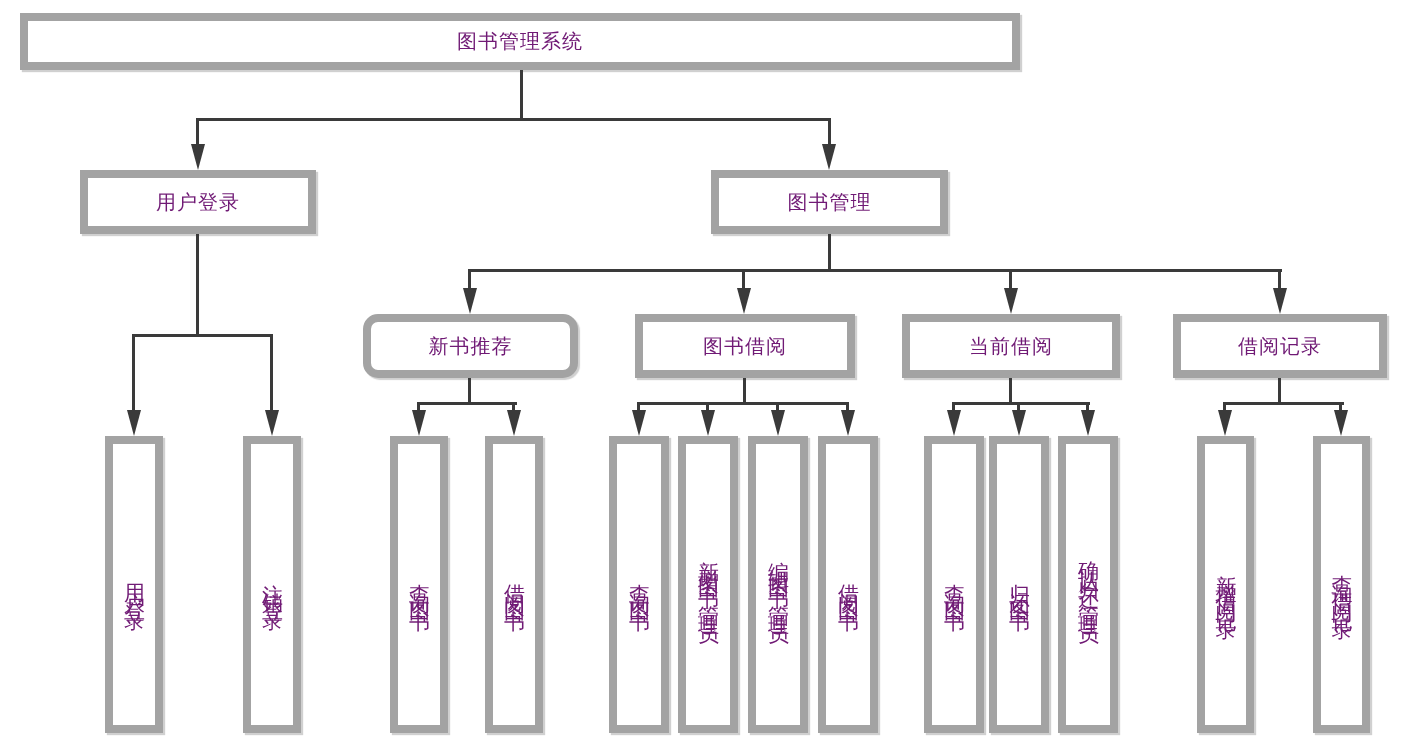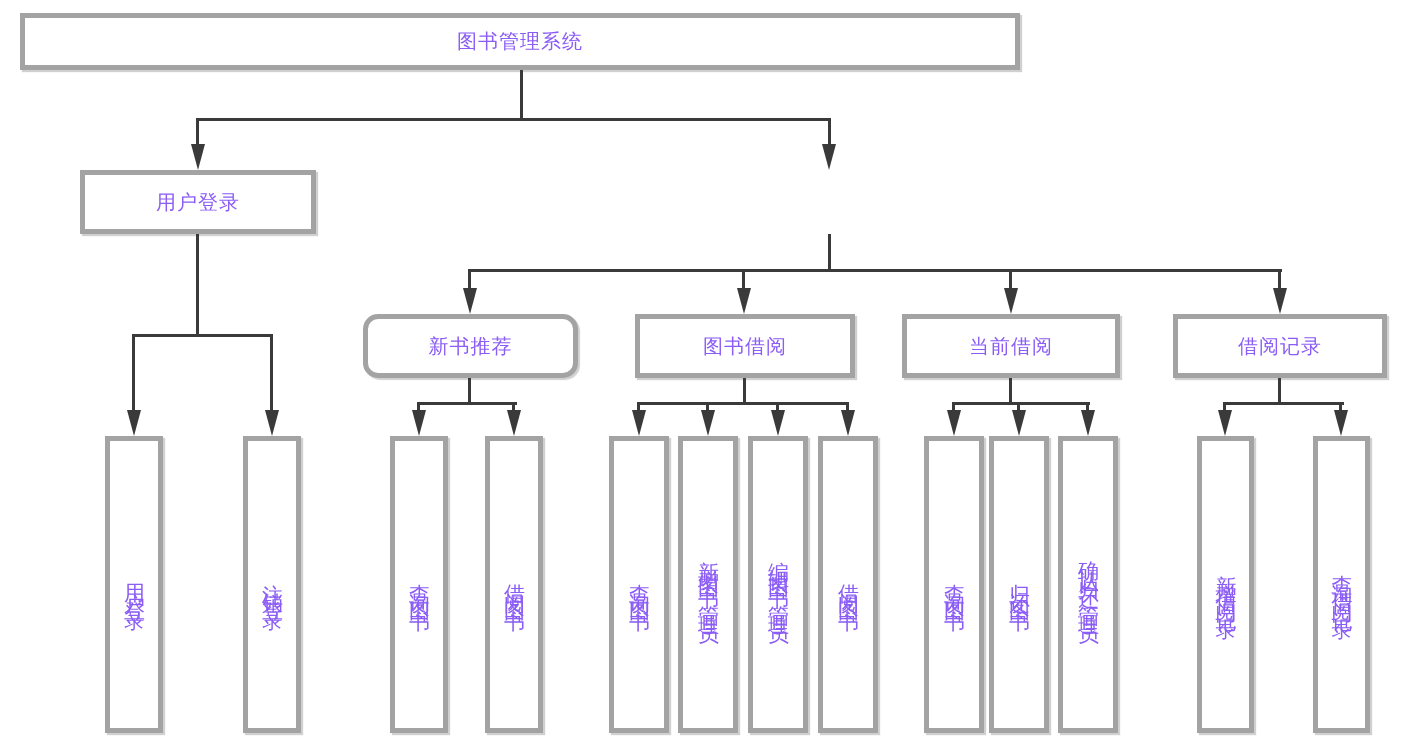--- a/index.html
+++ b/index.html
@@ -1,23 +1,23 @@
 <!DOCTYPE html>
 <html><head>
 <meta charset="utf-8">
 <style>
   html,body{margin:0;padding:0;background:#ffffff;}
   #canvas{
     position:relative;width:1405px;height:747px;background:#ffffff;overflow:hidden;
     font-family:"DejaVu Sans","Liberation Sans",sans-serif;
   }
   .box{
-    position:absolute;background:#ffffff;border:5px solid #a3a3a3;box-sizing:border-box;
+    position:absolute;background:#ffffff;border:8px solid #a3a3a3;box-sizing:border-box;
     display:flex;align-items:center;justify-content:center;
-    color:#8b5cf6;box-shadow:2px 2px 1px rgba(40,40,40,0.22);text-align:right;
+    color:#701a75;box-shadow:2px 2px 1px rgba(40,40,40,0.22);text-align:right;
   }
   .hbox{font-size:20px;letter-spacing:1px;white-space:nowrap;}
   .vbox{
     writing-mode:vertical-rl;text-orientation:mixed;
     font-size:21px;letter-spacing:9px;line-height:1;
     white-space:nowrap;
   }
   .lh,.lv{position:absolute;background:#3a3a3a;}
   .lh{height:3px;}
   .lv{width:3px;}
@@ -39,20 +39,21 @@
   <div class="box hbox" style="left:20px;top:13px;width:1000px;height:57px;">图书管理系统</div>
 
   <div class="lv" style="left:520px;top:70px;height:50px;"></div>
   <div class="lh" style="left:196px;top:118px;width:635px;"></div>
   <div class="lv" style="left:196px;top:121px;height:25px;"></div>
   <div class="arrow" style="left:191px;top:144px;"></div>
   <div class="lv" style="left:828px;top:121px;height:25px;"></div>
   <div class="arrow" style="left:822px;top:144px;"></div>
 
   <div class="box hbox" style="left:80px;top:170px;width:236px;height:64px;">用户登录</div>
+  <div class="box hbox" style="left:711px;top:170px;width:237px;height:64px;">图书管理</div>
 
   <div class="lv" style="left:196px;top:234px;height:102px;"></div>
   <div class="lh" style="left:132px;top:334px;width:141px;"></div>
   <div class="lv" style="left:132px;top:337px;height:75px;"></div>
   <div class="arrow" style="left:127px;top:410px;"></div>
   <div class="lv" style="left:270px;top:337px;height:75px;"></div>
   <div class="arrow" style="left:265px;top:410px;"></div>
 
   <div class="lv" style="left:828px;top:234px;height:37px;"></div>
   <div class="lh" style="left:468px;top:269px;width:814px;"></div>

